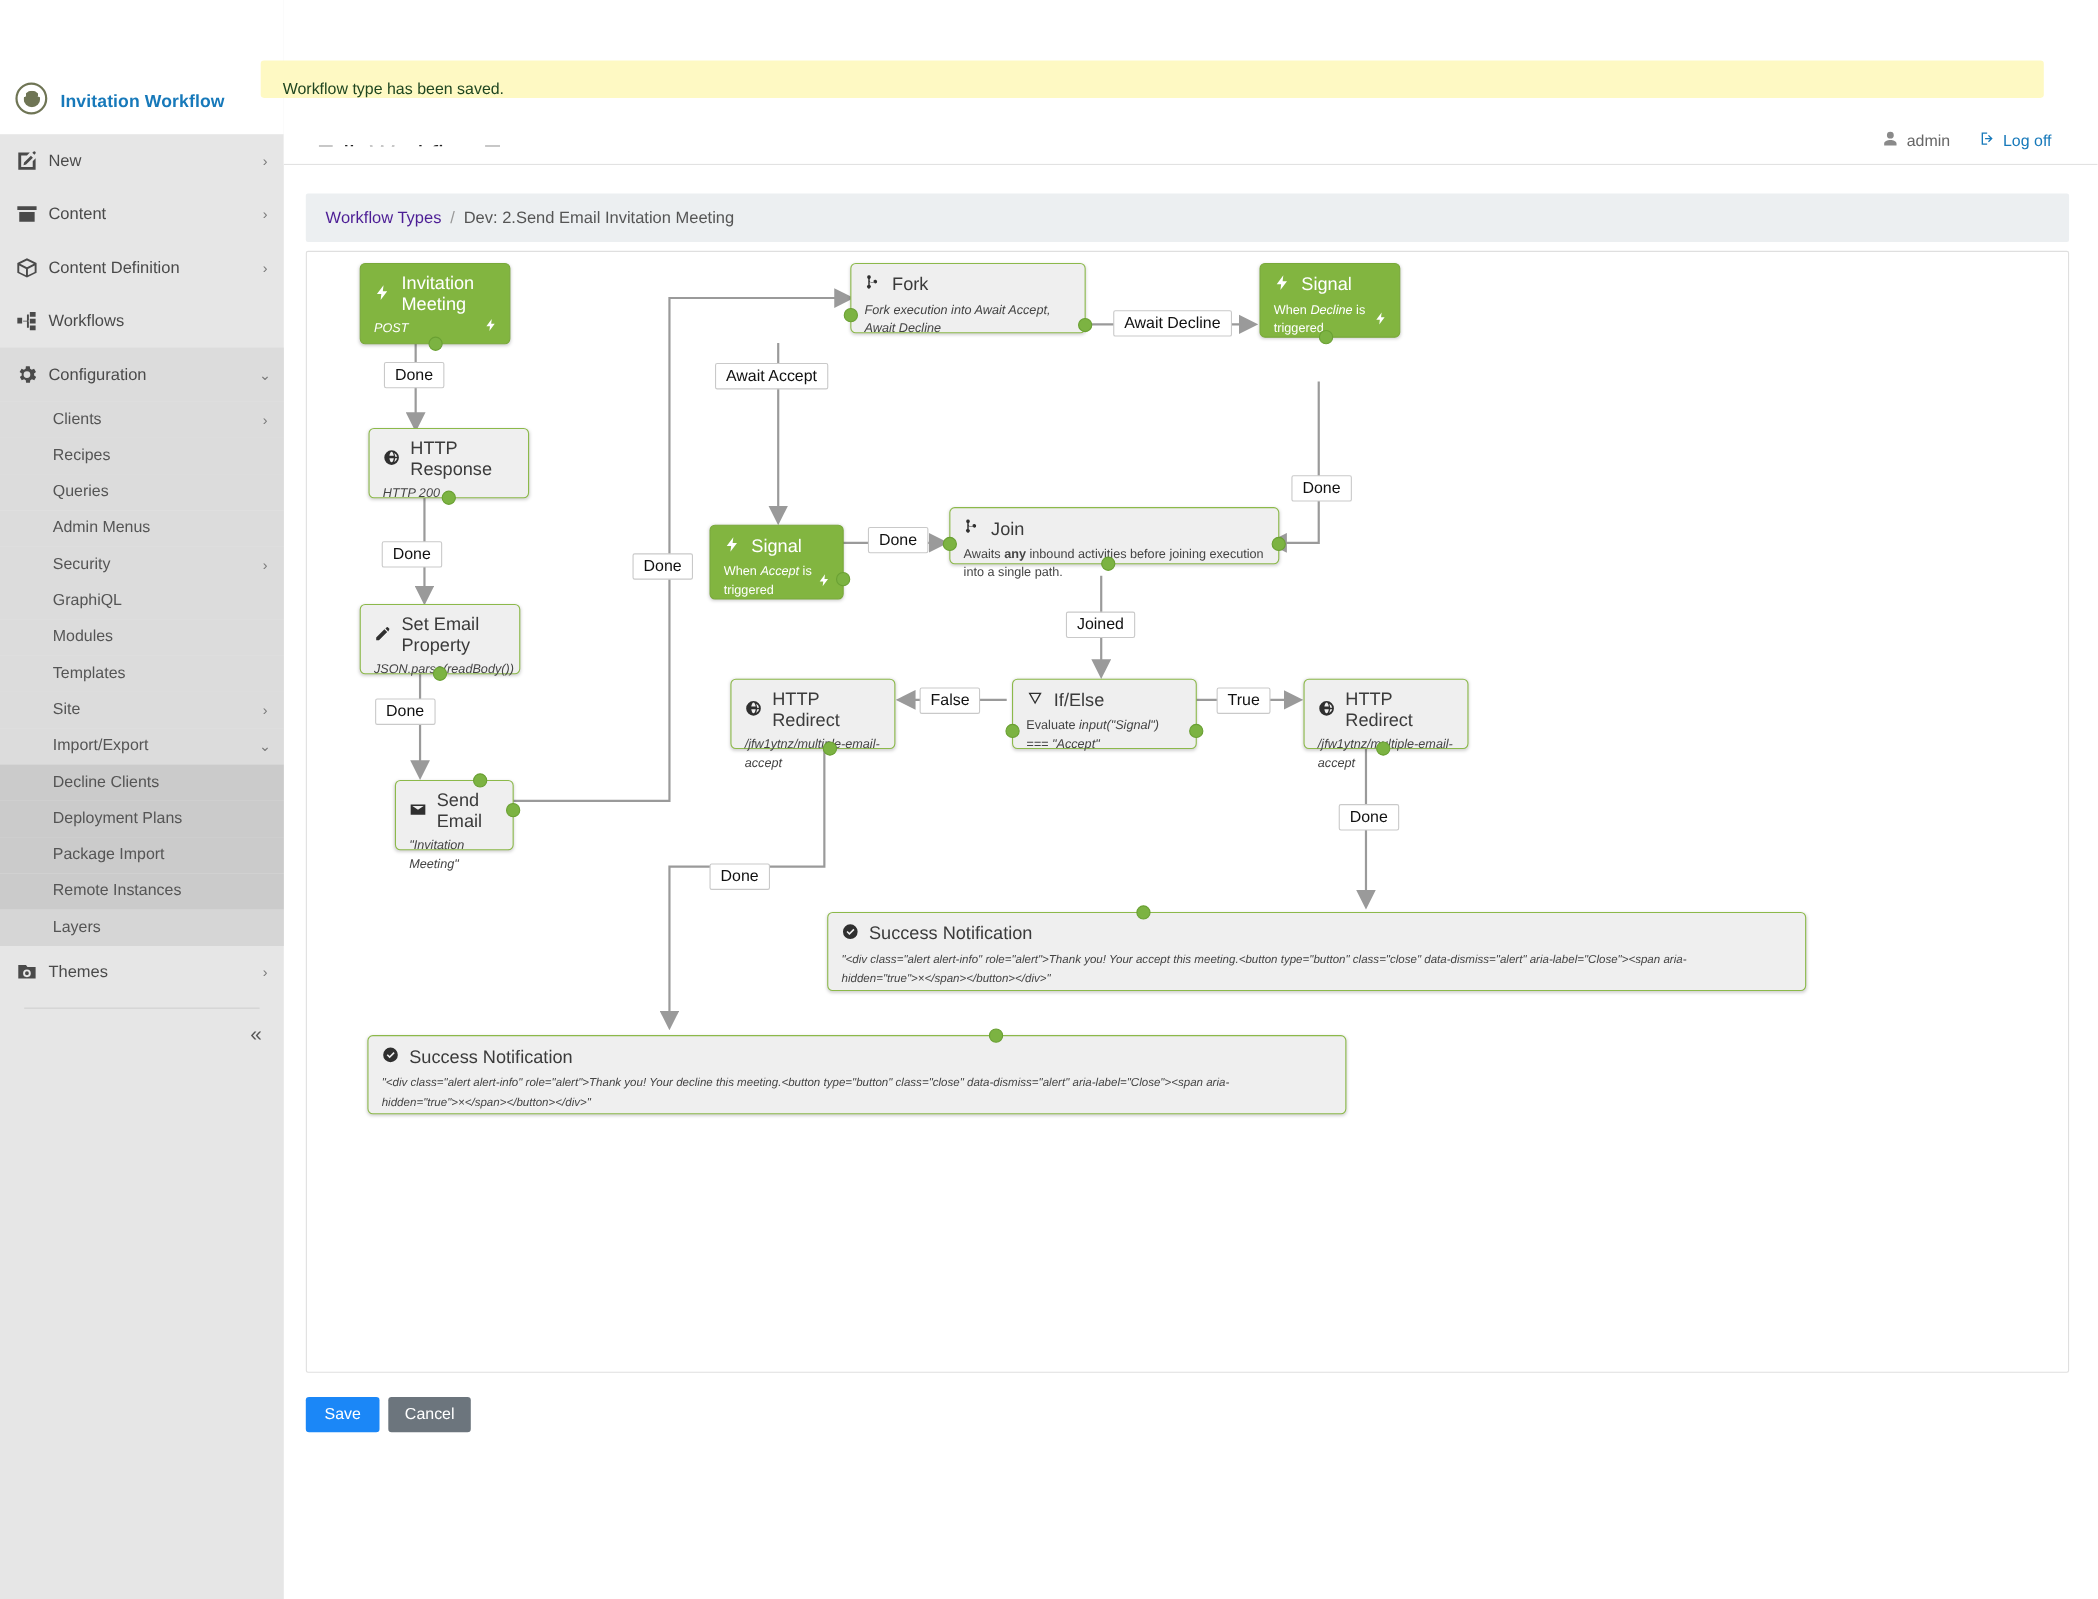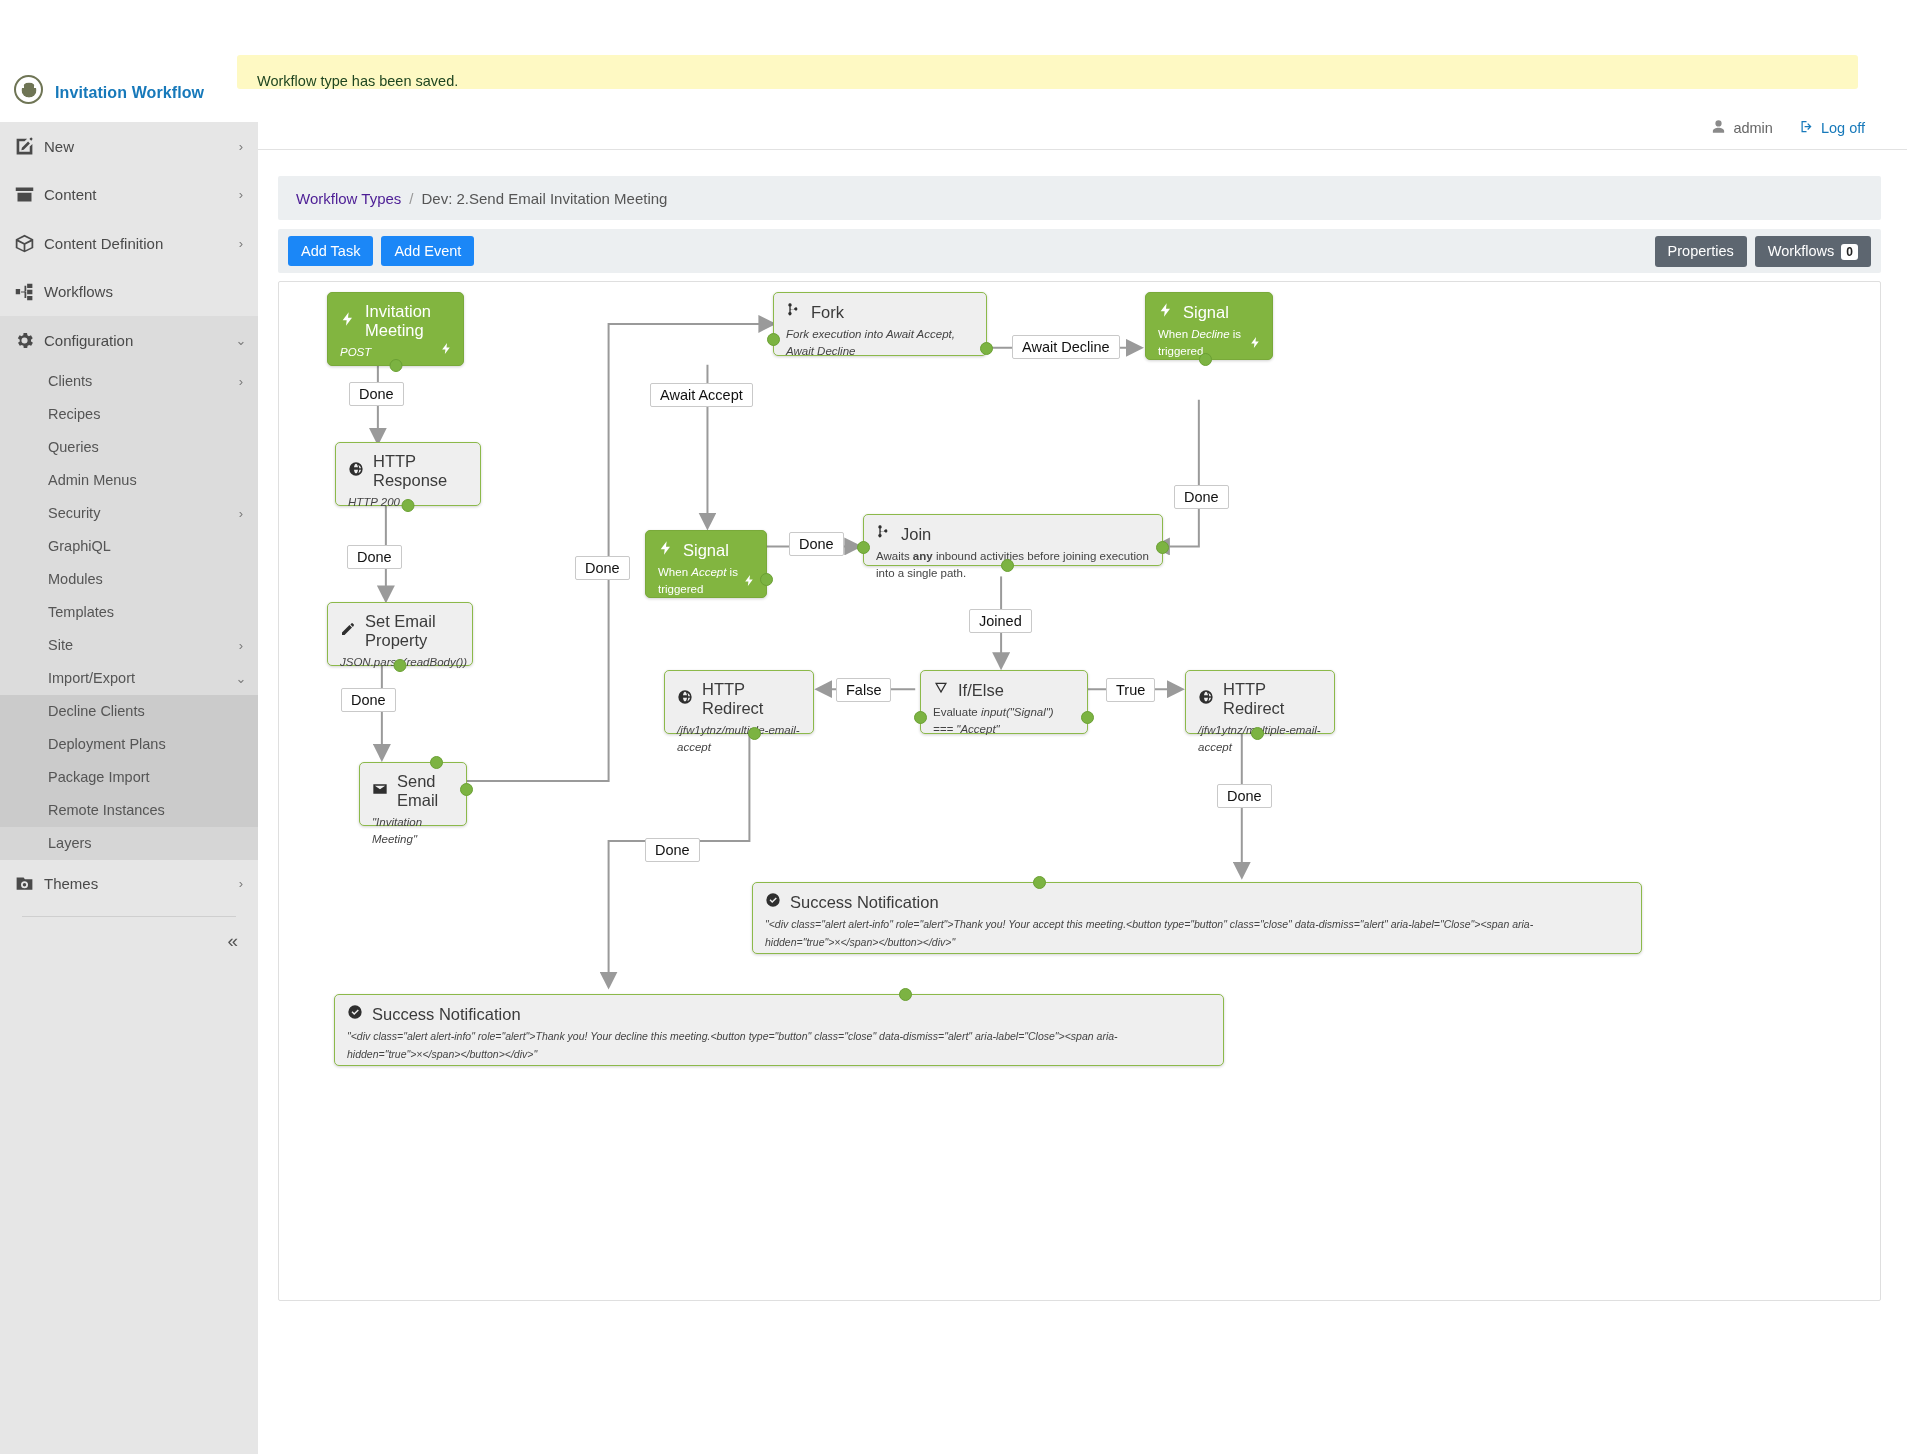--- a/index.html
+++ b/index.html
@@ -324,32 +324,20 @@
 </div>
 
 <div id="content">
 
   <div id="breadcrumb">
     <a>Workflow Types</a>
     <span class="sep">/</span>
     <span>Dev: 2.Send Email Invitation Meeting</span>
   </div>
 
-  <div id="toolbar">
-    <div class="left">
-      <button class="btn btn-blue">Add Task</button>
-      <button class="btn btn-blue">Add Event</button>
-    </div>
-    <div class="right">
-      <button class="btn btn-dark">Properties</button>
-      <button class="btn btn-dark">
-        <span>Workflows</span><span class="badge">0</span>
-      </button>
-    </div>
-  </div>
 
   <div id="canvas">
 
     <svg class="wires" viewBox="0 0 1603 1020" preserveAspectRatio="none">
       <defs>
         <marker id="ah" markerWidth="9" markerHeight="9" refX="7" refY="4.5" orient="auto">
           <path d="M0,0 L9,4.5 L0,9 z" fill="#9a9a9a"></path>
         </marker>
       </defs>
       <g stroke="#9a9a9a" stroke-width="2" fill="none">
@@ -547,13 +535,17 @@
     <div class="wlabel" style="left:296px;top:274px;">Done</div>
     <div class="wlabel" style="left:510px;top:250px;">Done</div>
     <div class="wlabel" style="left:895px;top:203px;">Done</div>
     <div class="wlabel" style="left:690px;top:327px;">Joined</div>
     <div class="wlabel" style="left:557px;top:396px;">False</div>
     <div class="wlabel" style="left:827px;top:396px;">True</div>
     <div class="wlabel" style="left:938px;top:502px;">Done</div>
     <div class="wlabel" style="left:366px;top:556px;">Done</div>
   </div>
 
+  <div id="footer">
+    <button class="btn btn-blue" style="padding:8px 17px;">Save</button>
+    <button class="btn btn-grey" style="padding:8px 15px;">Cancel</button>
+  </div>
 </div>
 
 </body></html>

